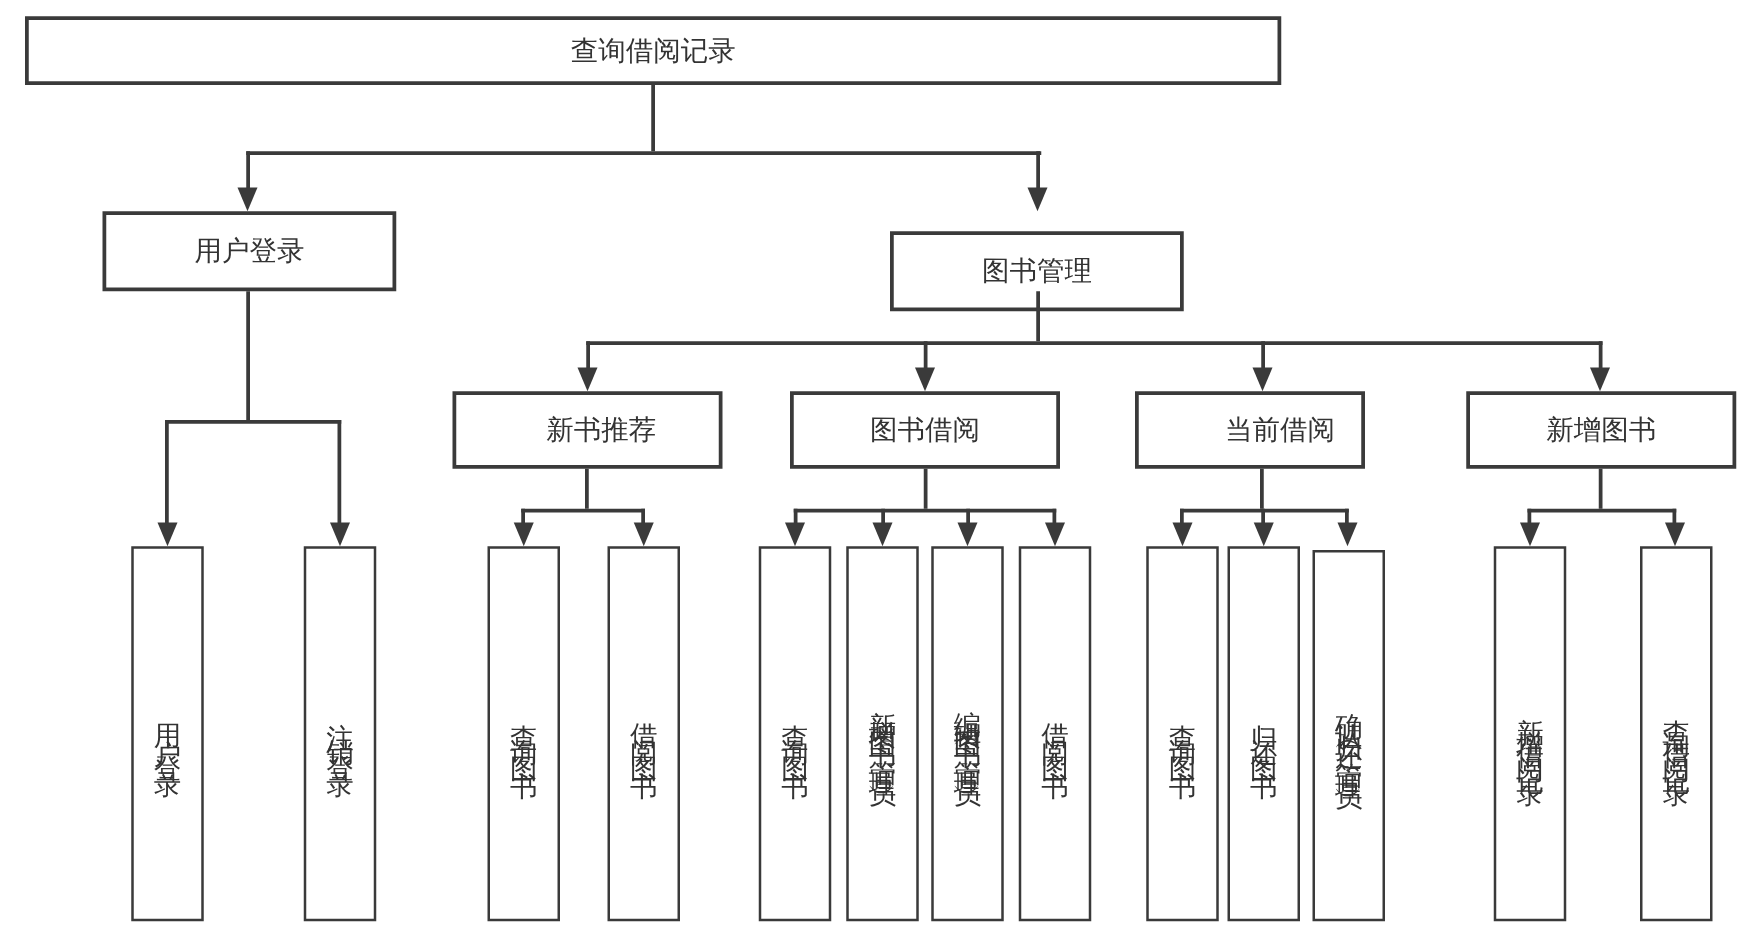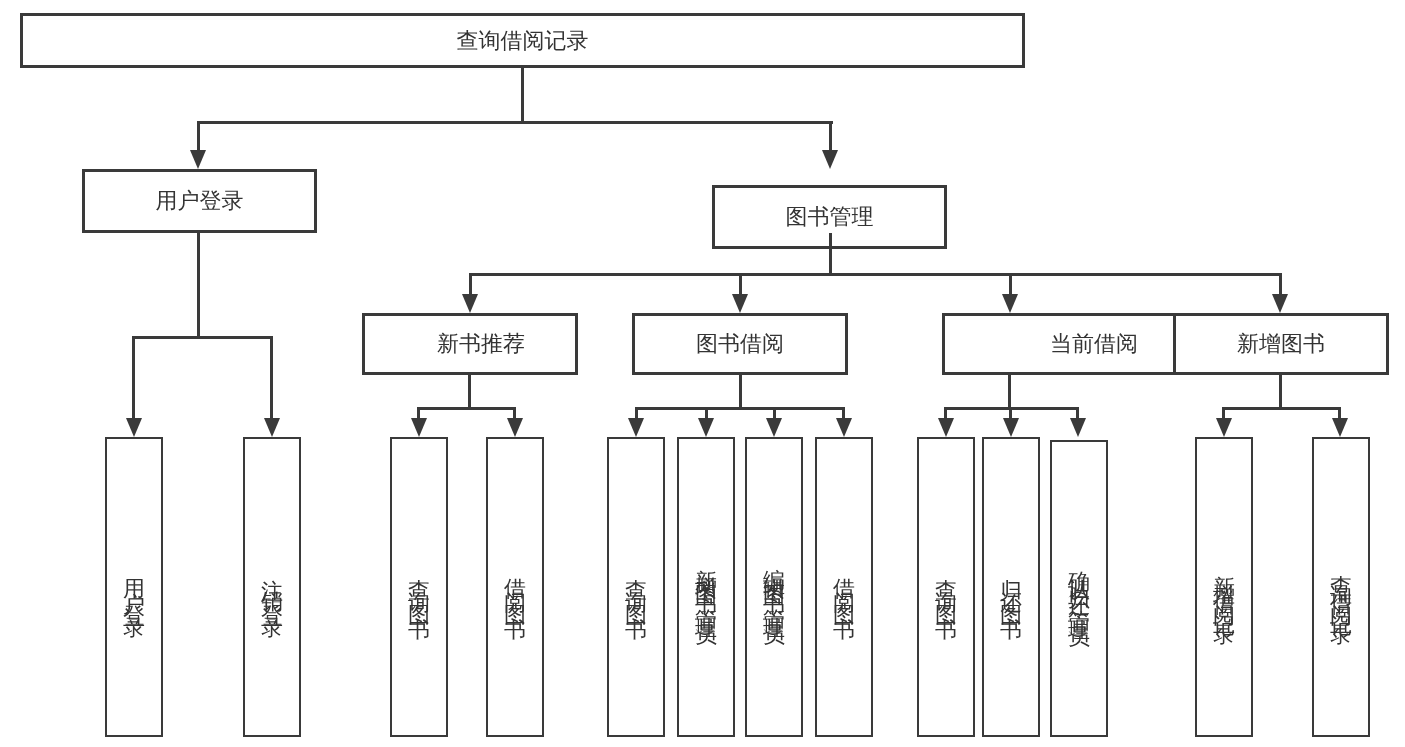--- a/index.html
+++ b/index.html
@@ -89,21 +89,21 @@
     <div class="vline" style="left:1279px;top:273px;height:22px;"></div>
     <div class="arrowhead" style="left:1272px;top:294px;"></div>
   </div>
 
   <div class="box" style="left:362px;top:313px;width:216px;height:62px;padding-left:22px;">
     <span>新书推荐</span>
   </div>
   <div class="box" style="left:632px;top:313px;width:216px;height:62px;">
     <span>图书借阅</span>
   </div>
-  <div class="box" style="left:942px;top:313px;width:256px;height:62px;padding-left:48px;">
+  <div class="box" style="left:908px;top:313px;width:184px;height:62px;padding-left:48px;">
     <span>当前借阅</span>
   </div>
   <div class="box" style="left:1173px;top:313px;width:216px;height:62px;">
     <span>新增图书</span>
   </div>
 
   <div>
     <div class="vline" style="left:468px;top:375px;height:32px;"></div>
     <div class="hline" style="left:417px;top:407px;width:99px;"></div>
     <div class="vline" style="left:417px;top:407px;height:12px;"></div>

